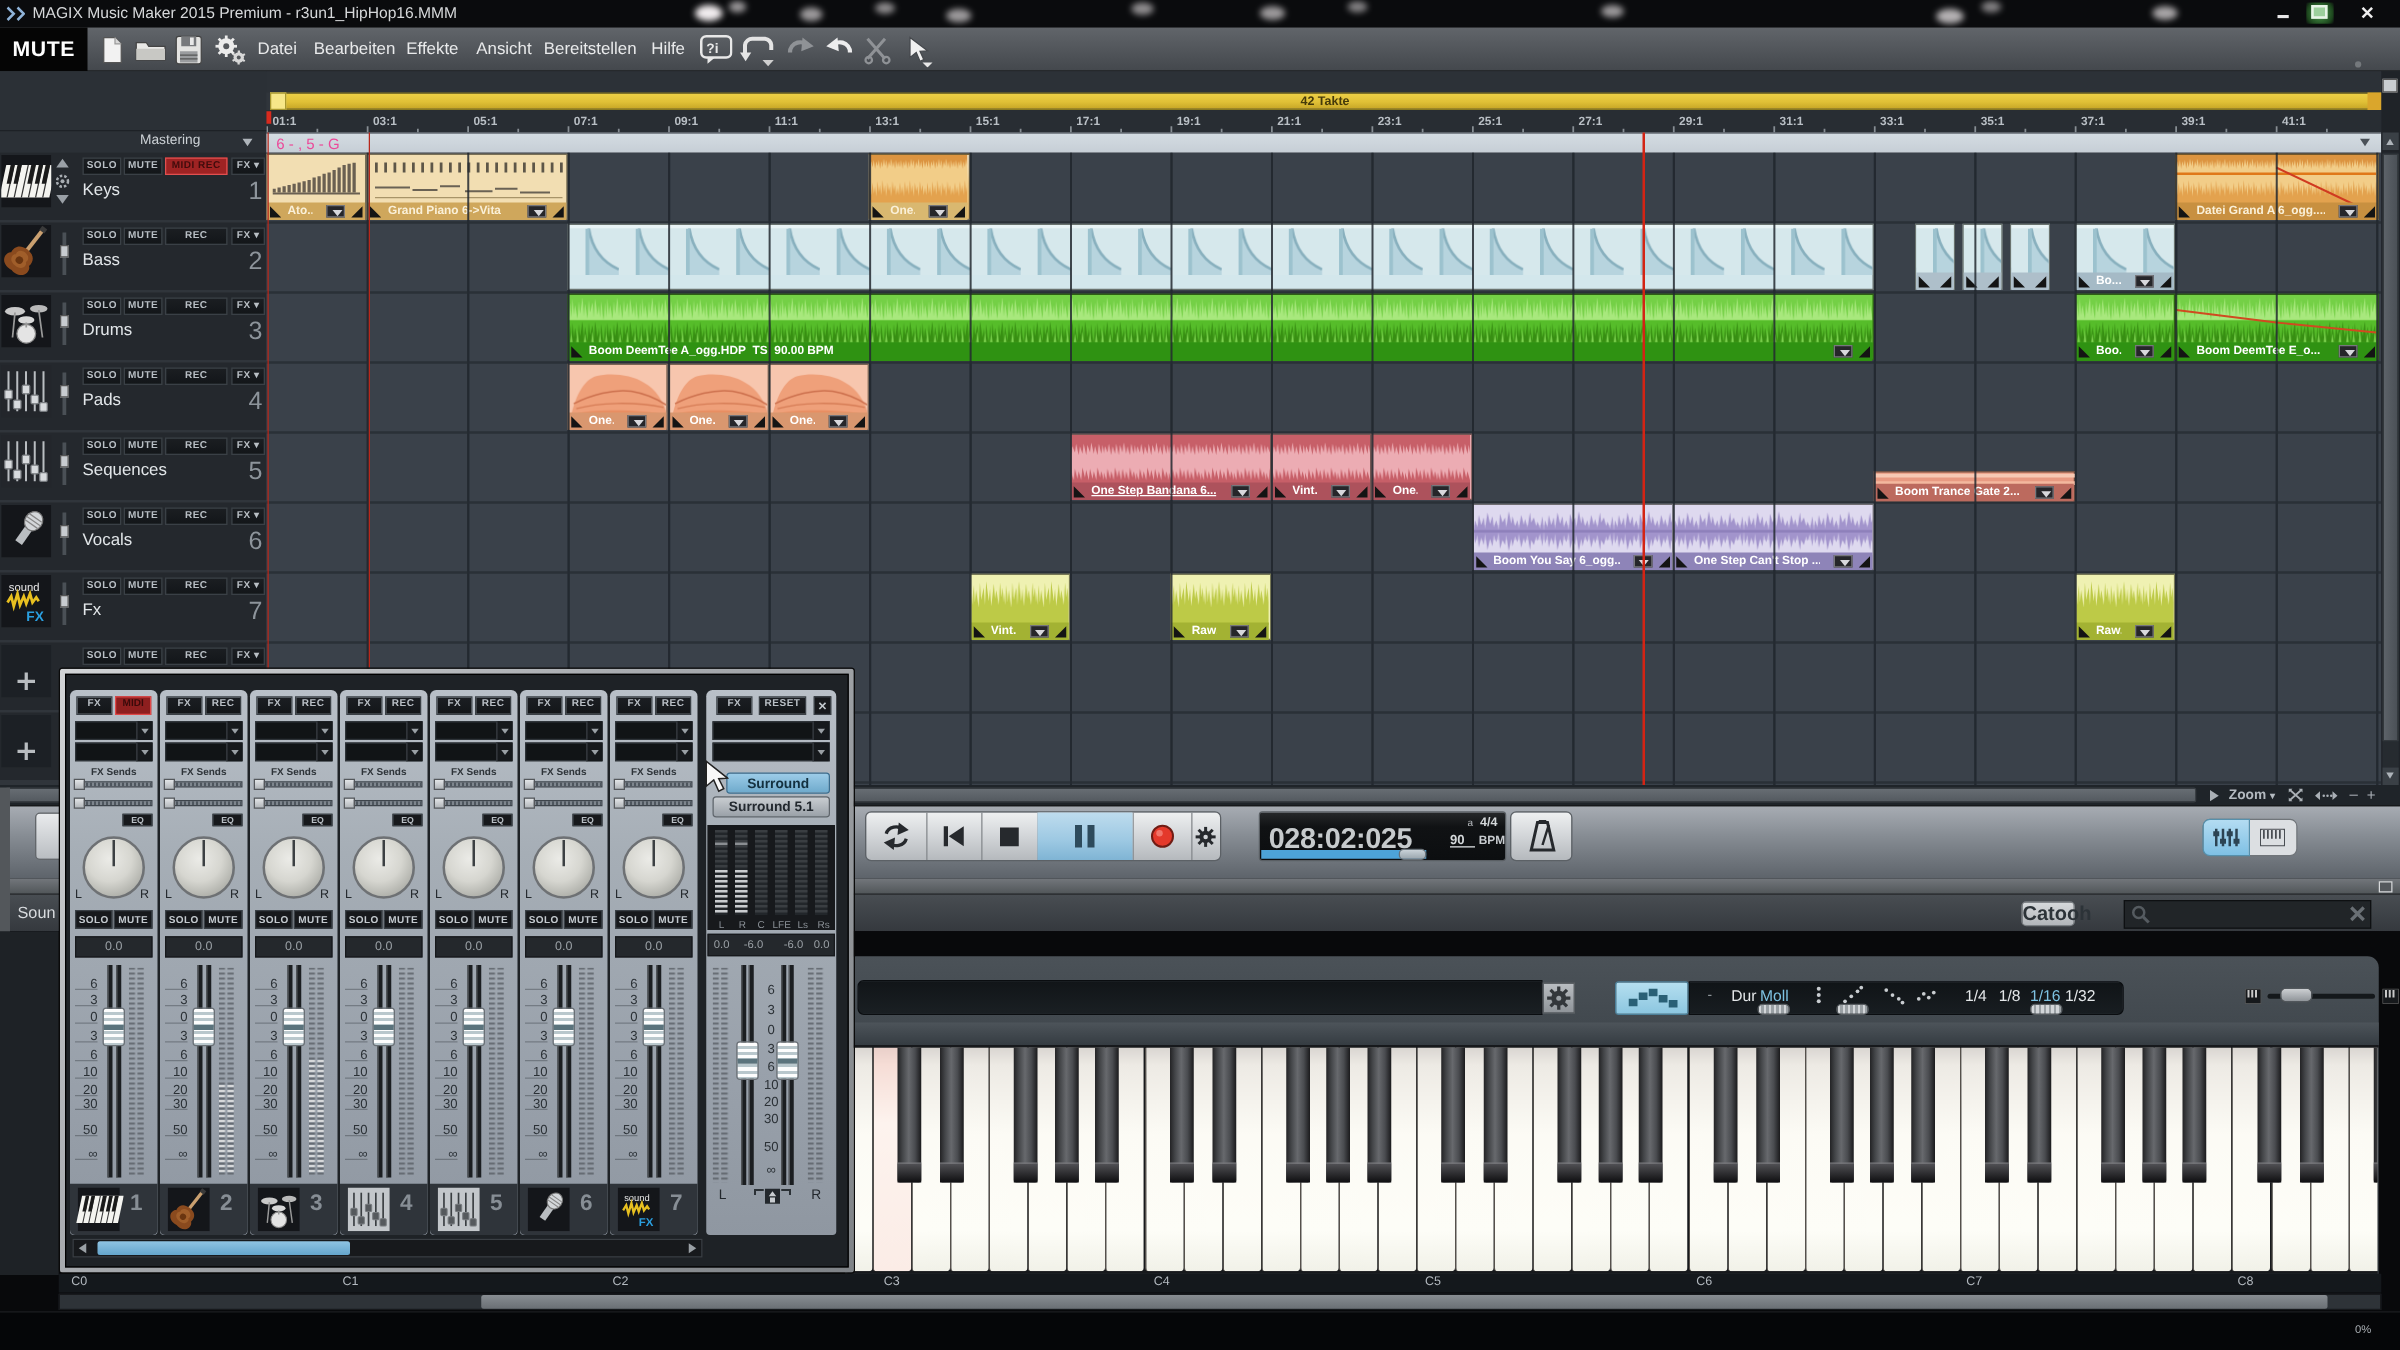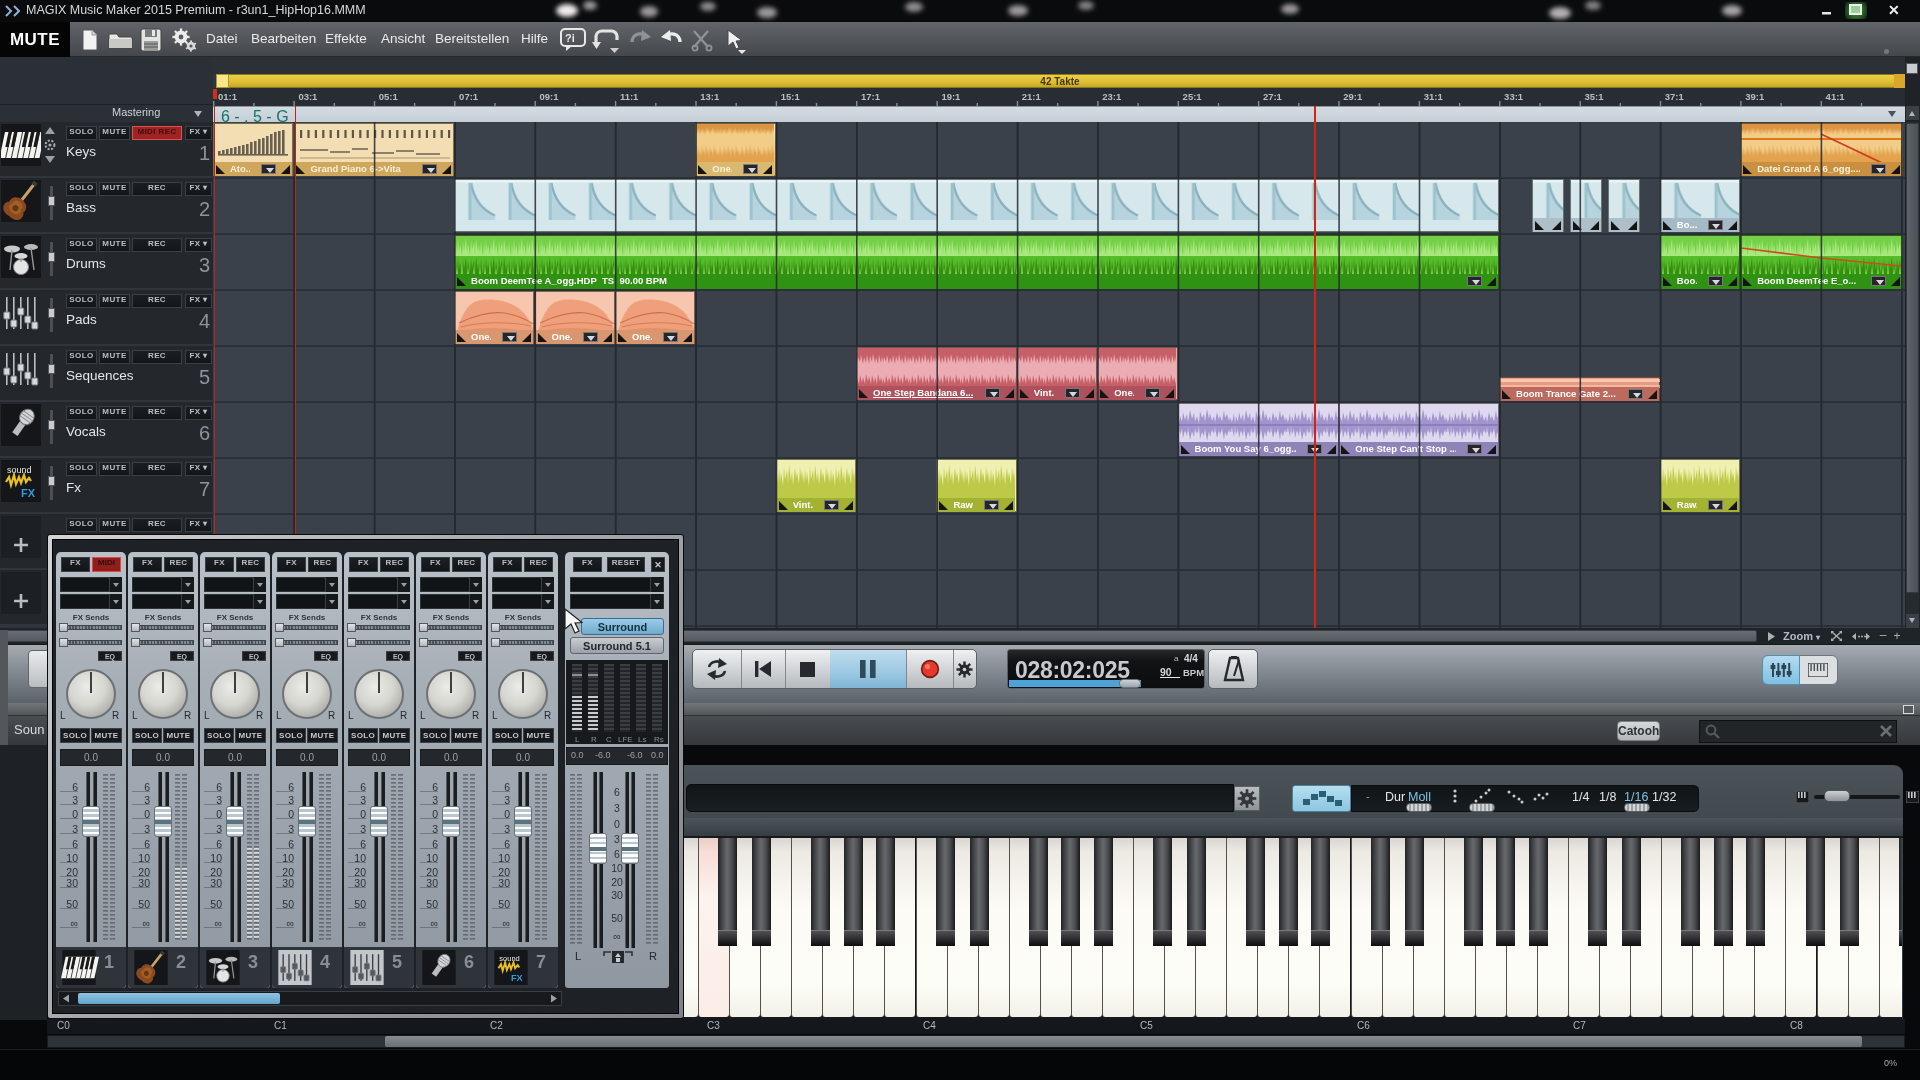--- a/index.html
+++ b/index.html
@@ -296,21 +296,21 @@
         <text x="1210.7" y="12" font-size="9.5" font-weight="bold" fill="#b9bfc5" font-family="Liberation Sans">31:1</text>
         <text x="1291.1" y="12" font-size="9.5" font-weight="bold" fill="#b9bfc5" font-family="Liberation Sans">33:1</text>
         <text x="1371.5" y="12" font-size="9.5" font-weight="bold" fill="#b9bfc5" font-family="Liberation Sans">35:1</text>
         <text x="1451.8" y="12" font-size="9.5" font-weight="bold" fill="#b9bfc5" font-family="Liberation Sans">37:1</text>
         <text x="1532.2" y="12" font-size="9.5" font-weight="bold" fill="#b9bfc5" font-family="Liberation Sans">39:1</text>
         <text x="1612.6" y="12" font-size="9.5" font-weight="bold" fill="#b9bfc5" font-family="Liberation Sans">41:1</text>
       </svg>
     </div>
     <div style="left:213px;top:89px;width:4px;height:10px;background:#d82a1e;"></div>
     <div style="left:213px;top:106px;width:1692px;height:16px;background:linear-gradient(180deg,#d4dce2,#c6ced6);border-top:1px solid #8d959d;"></div>
-    <div style="left:221px;top:107.5px;font-size:16px;color:#0f766e;">6 - , 5 - G</div>
+    <div style="left:221px;top:107.5px;font-size:12px;color:#ec4899;">6 - , 5 - G</div>
     <div style="left:1888px;top:111px;width:0;height:0;border-left:4.5px solid transparent;border-right:4.5px solid transparent;border-top:6px solid #4a5158;"></div>
     <div style="left:0;top:57px;width:213px;height:47px;background:#2b3036;"></div>
     <div style="left:0;top:104px;width:213px;height:18px;background:#2b3036;border-top:1px solid #1d2126;"></div>
     <div style="left:112px;top:106px;font-size:11px;color:#ccd1d5;">Mastering</div>
     <div style="left:194px;top:111px;width:0;height:0;border-left:4.5px solid transparent;border-right:4.5px solid transparent;border-top:6px solid #aeb4ba;"></div>
     <div style="left:0.0px;top:122.0px;width:213.0px;height:54.0px;background:#24282d;"></div>
     <div style="left:1.0px;top:124.0px;width:40.0px;height:42.0px;">
       <svg width="40" height="42">
         <rect width="40" height="42" fill="#14161a"></rect>
         <g transform="translate(2,8) skewX(-12)">
@@ -950,21 +950,21 @@
         <rect x="5.6" y="1" width="1.4" height="7" fill="#494e53"></rect>
         <rect x="8.8" y="1" width="1.4" height="7" fill="#494e53"></rect>
         <rect x="12.0" y="1" width="1.4" height="7" fill="#494e53"></rect>
         <rect x="15.2" y="1" width="1.4" height="7" fill="#494e53"></rect>
       </svg>
     </div>
     <div style="left:0;top:703px;width:1920px;height:13px;background:linear-gradient(180deg,#72767b,#515659);border-bottom:1px solid #2e3134;"></div>
     <div style="left:1903px;top:705px;width:11px;height:9px;border:1.6px solid #d8dadc;background:#55595d;"></div>
     <div style="left:0;top:716px;width:1920px;height:29px;background:linear-gradient(180deg,#484d52,#35393e);"></div>
     <div style="left:14px;top:722px;width:60px;height:18px;font-size:13px;color:#d8dbde;">Soun</div>
-    <div style="left:1617px;top:721px;width:43px;height:20px;background:linear-gradient(180deg,#d6d9db,#b2b6ba);border:1px solid #7a7f83;border-radius:4px;font-size:12px;font-weight:bold;color:#2c3338;text-align:center;line-height:19px;">Catooh</div>
+    <div style="left:1617px;top:721px;width:43px;height:20px;background:linear-gradient(180deg,#d6d9db,#b2b6ba);border:1px solid #7a7f83;border-radius:4px;font-size:16px;font-weight:bold;color:#2c3338;text-align:center;line-height:19px;">Catooh</div>
     <div style="left:1699px;top:720px;width:198px;height:23px;background:#212528;border:1px solid #0e1012;"></div>
     <div style="left:1705px;top:724px;width:15px;height:15px;">
       <svg width="15" height="15">
         <circle cx="6" cy="6" r="4.4" fill="none" stroke="#555b60" stroke-width="2"></circle>
         <path d="M9.5,9.5 L14,14" stroke="#555b60" stroke-width="2.4"></path>
       </svg>
     </div>
     <div style="left:1878px;top:723px;width:16px;height:16px;">
       <svg width="16" height="16">
         <path d="M3,3 L13,13 M13,3 L3,13" stroke="#696f74" stroke-width="2.6"></path>

